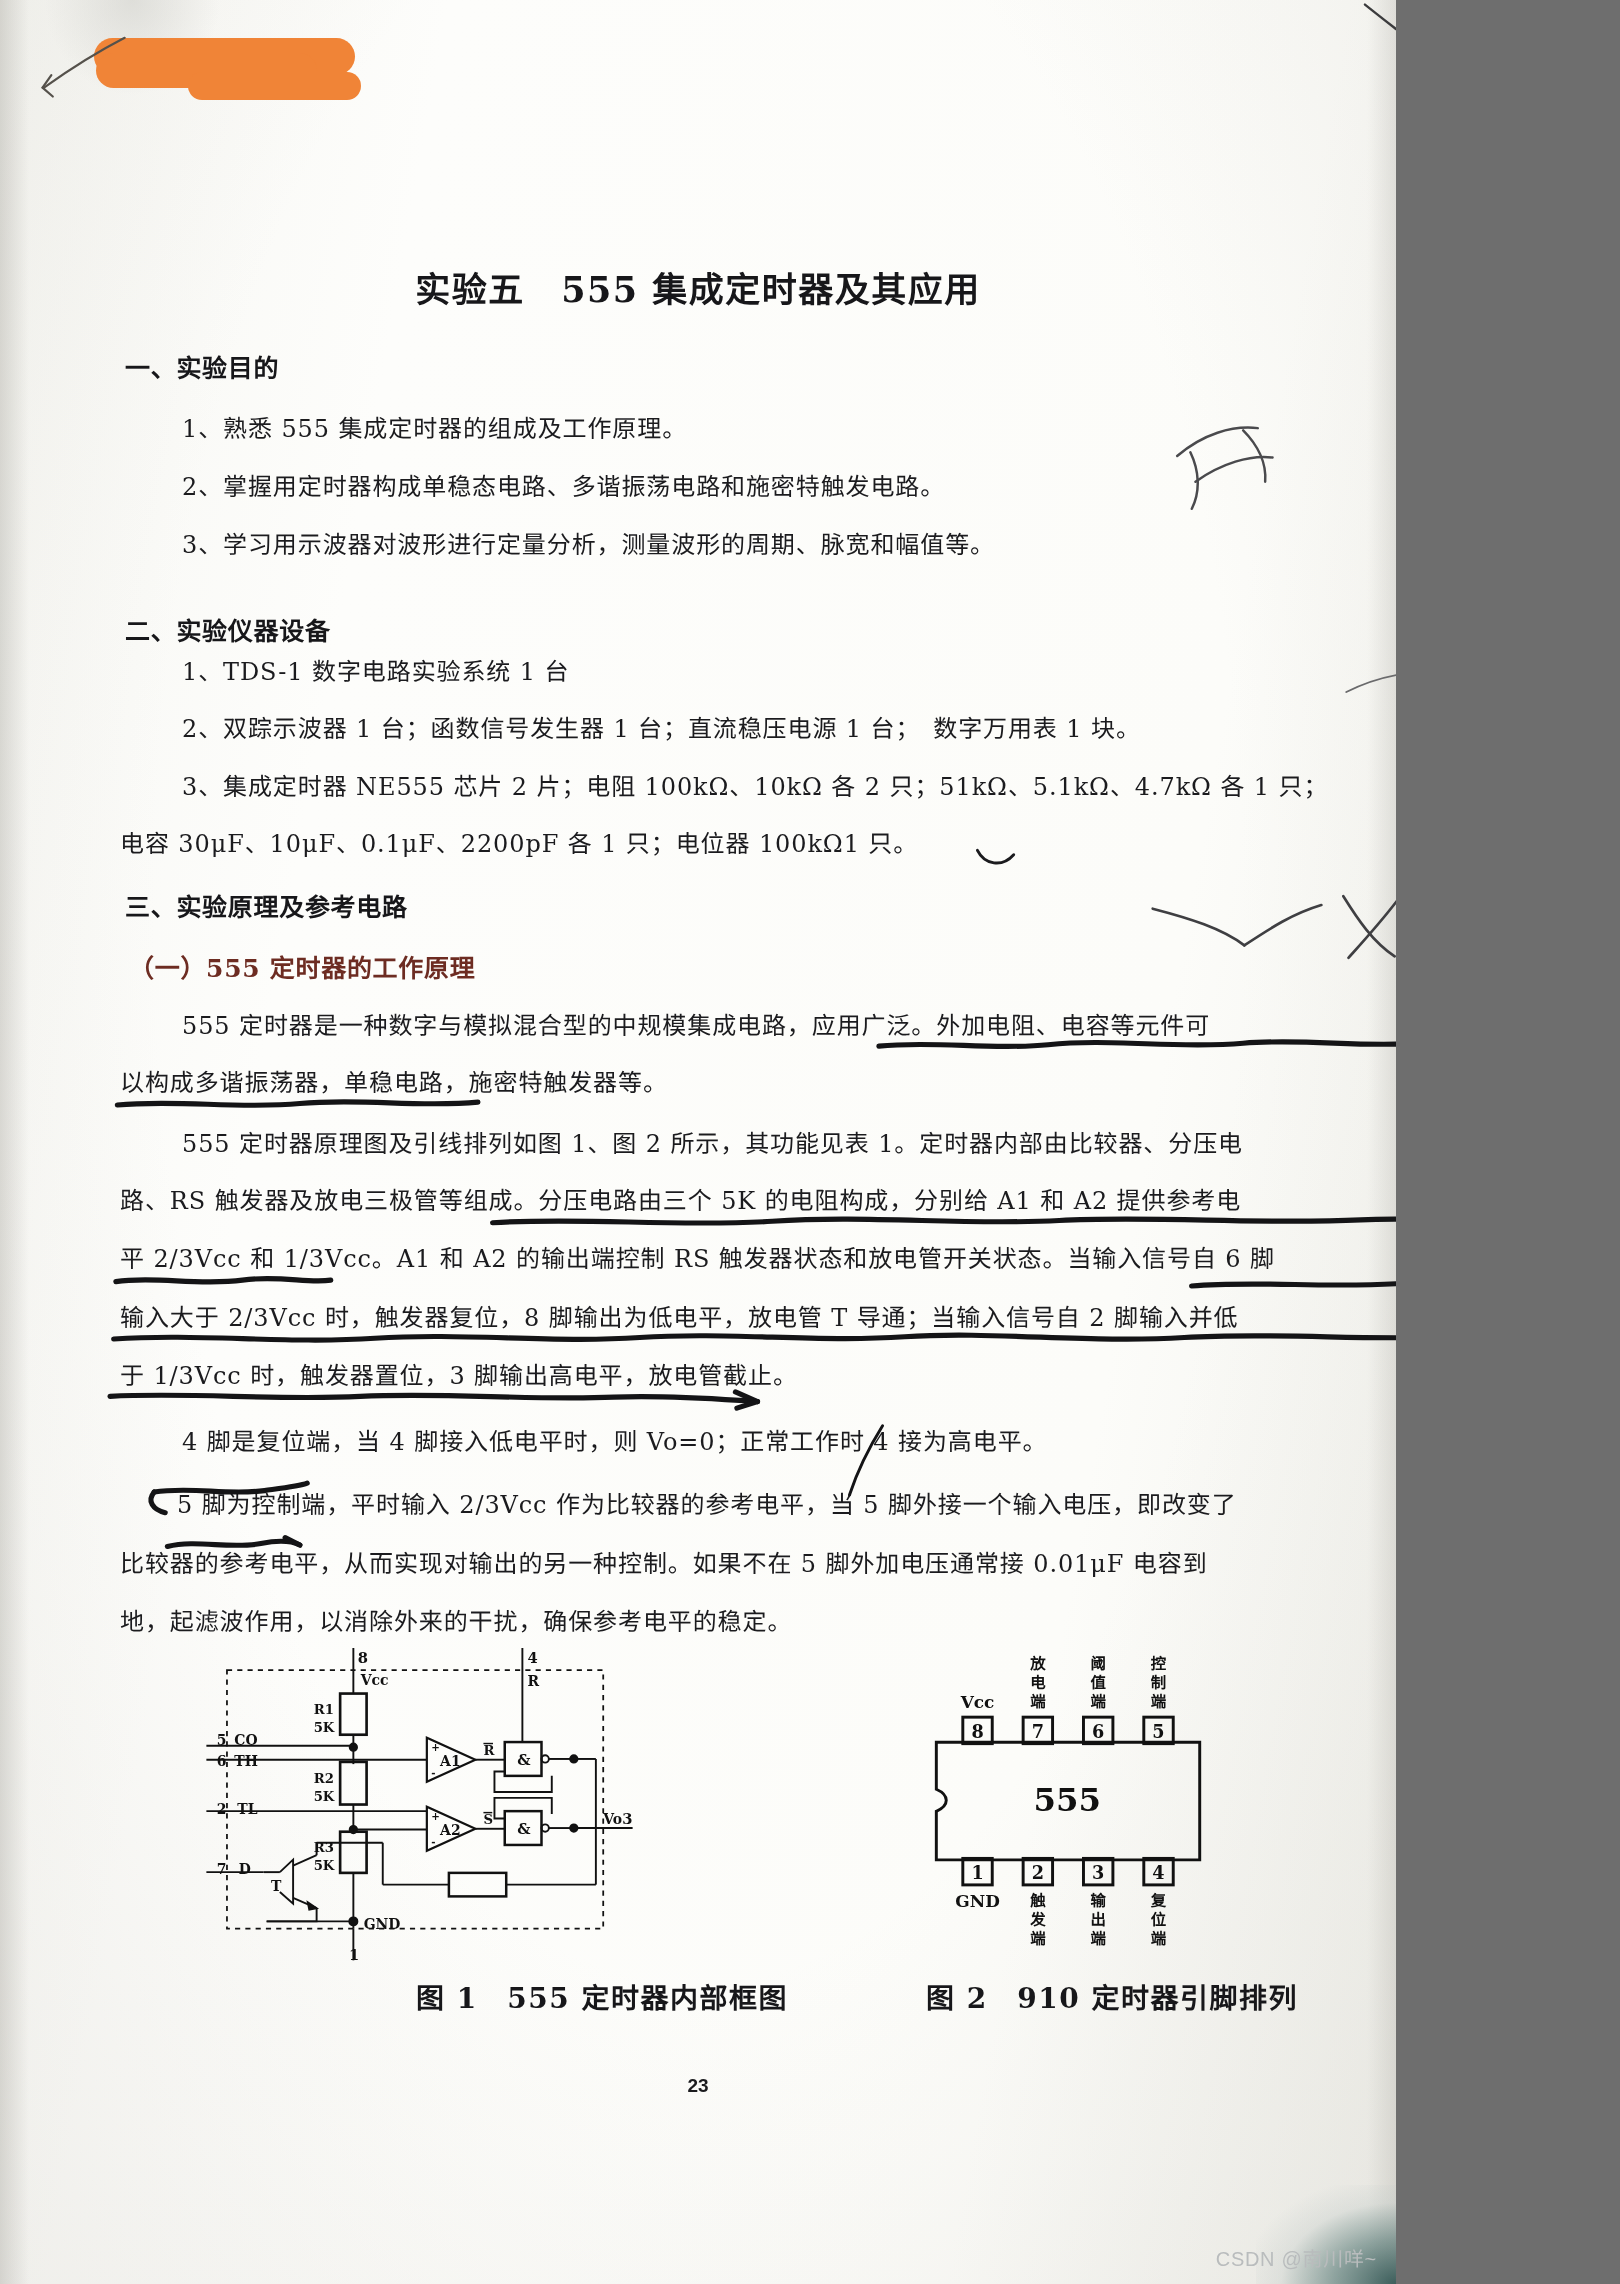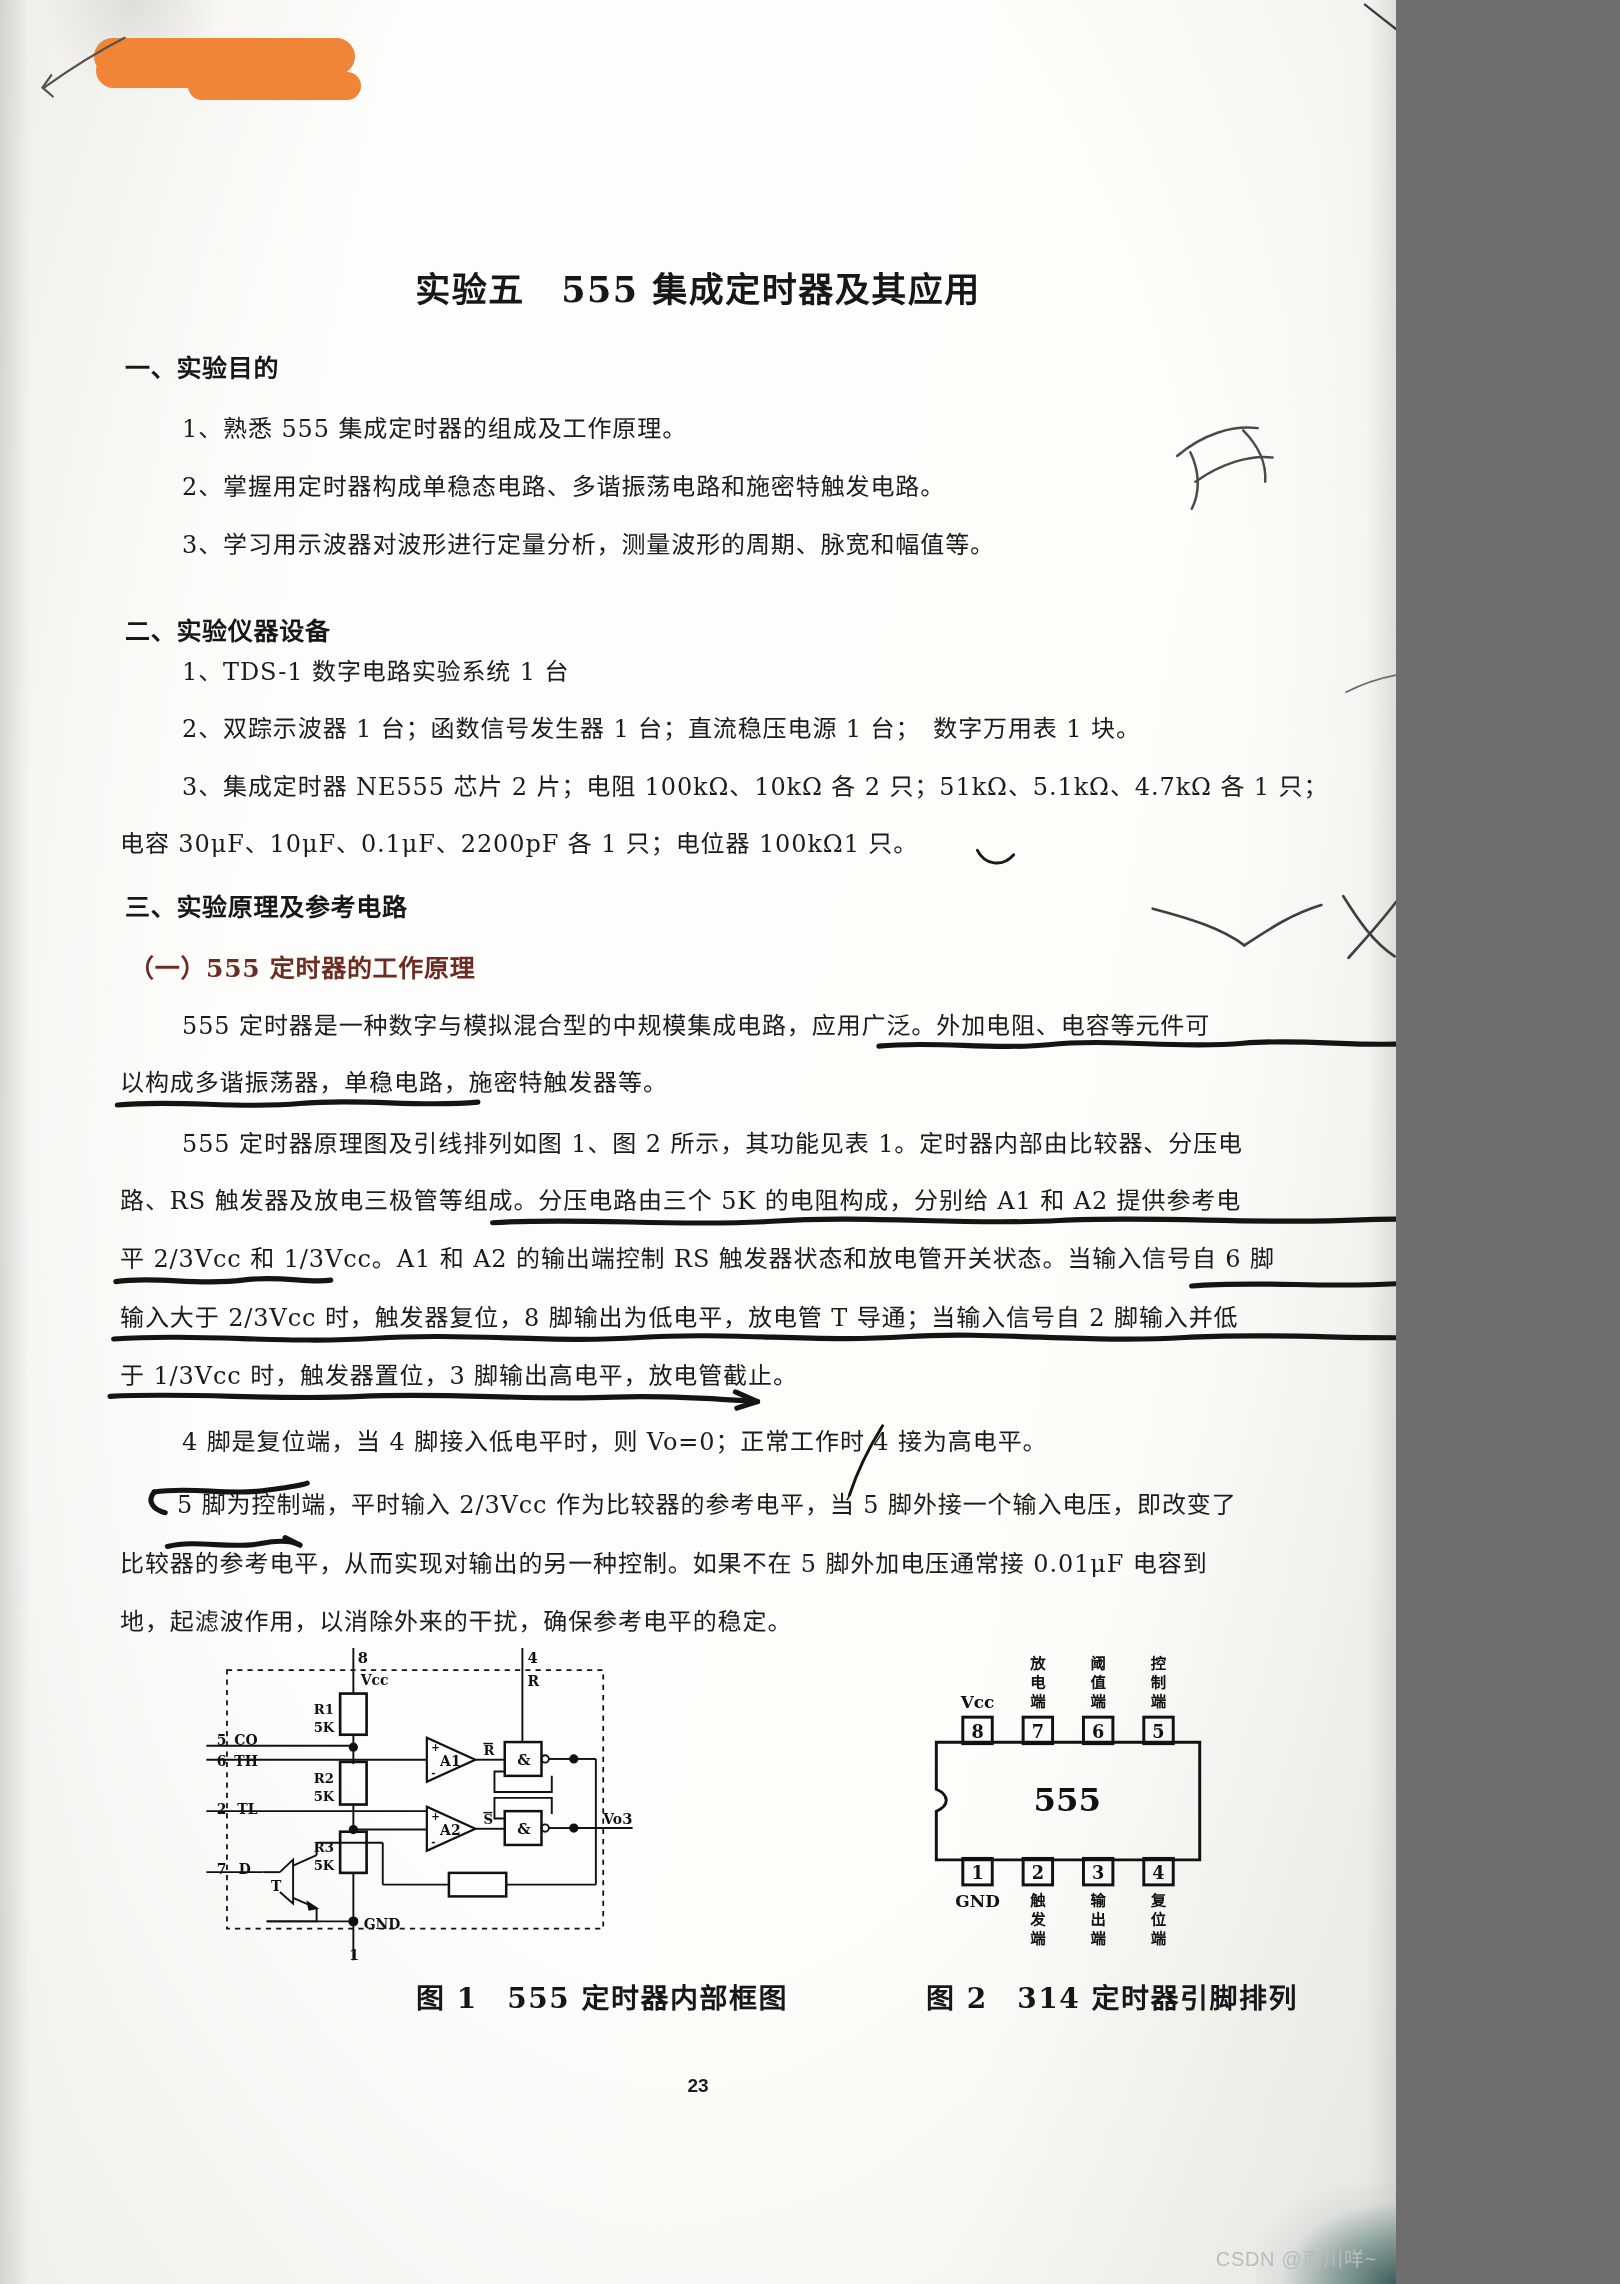--- a/index.html
+++ b/index.html
@@ -457,21 +457,21 @@
         <text x="242" y="402" font-size="21">端</text>
 
         <text x="324" y="350" font-size="21">复</text>
         <text x="324" y="376" font-size="21">位</text>
         <text x="324" y="402" font-size="21">端</text>
       </g>
     </svg>
   </div>
 
   <div class="fig-cap" style="left:416px; top:1976px;">图 1　555 定时器内部框图</div>
-  <div class="fig-cap" style="left:926px; top:1976px;">图 2　314 定时器引脚排列</div>
+  <div class="fig-cap" style="left:926px; top:1976px;">图 2　910 定时器引脚排列</div>
 
   <div class="page-num">23</div>
 
   <div class="corner-smudge"></div>
   <div class="watermark">CSDN @南川咩~</div>
 
 </div>
 
 
 </body></html>

